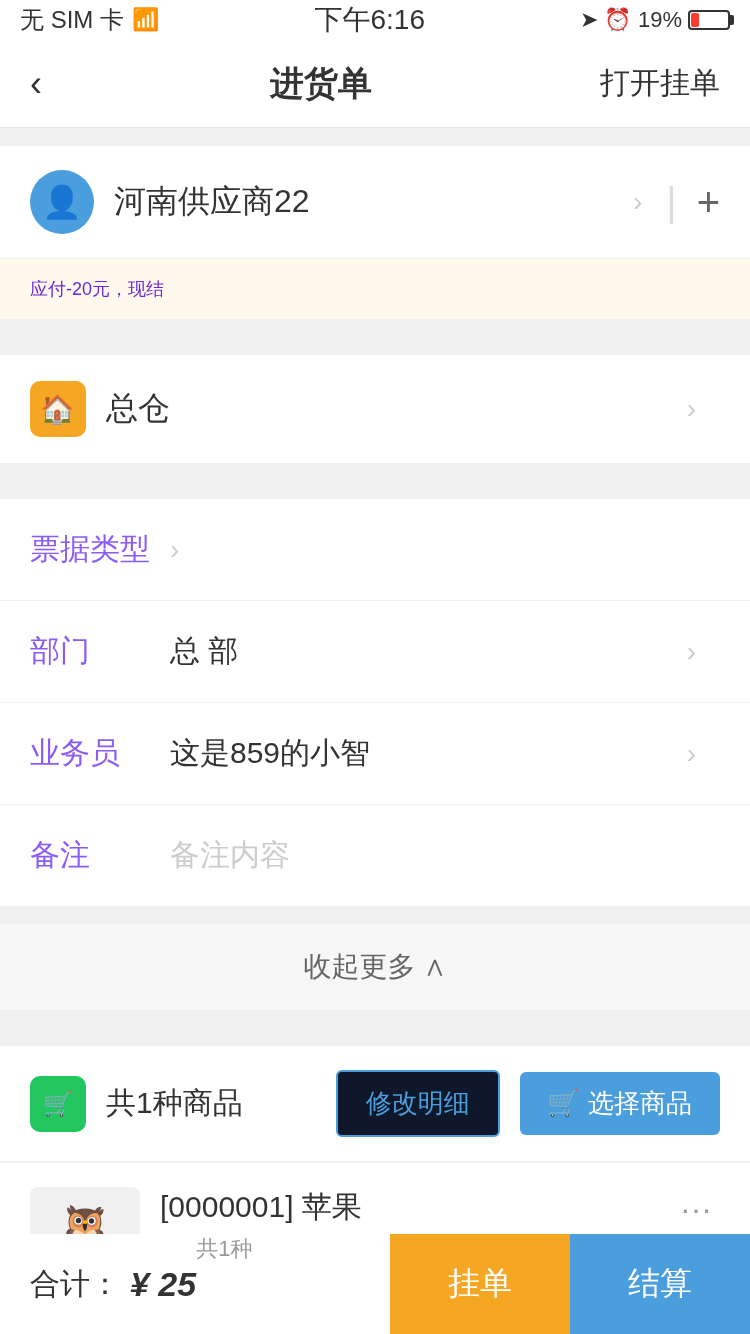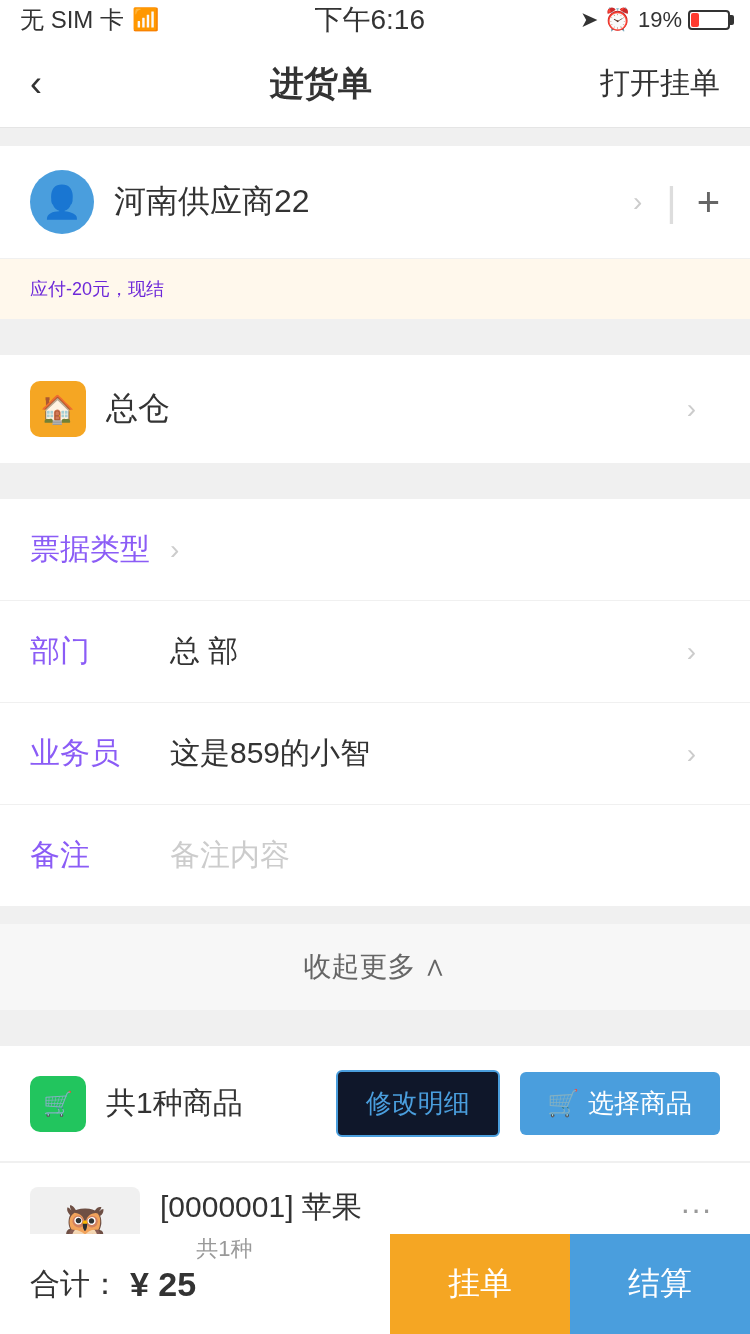--- a/index.html
+++ b/index.html
@@ -294,20 +294,21 @@
     .summary-total {
       font-size: 30px;
       color: #333;
       display: flex;
       align-items: center;
       gap: 10px;
     }
     .summary-total-amount {
       font-size: 34px;
       font-weight: 600;
+      font-style: italic;
     }
     .summary-count {
       font-size: 22px;
       color: #999;
     }
     .btn-suspend {
       width: 180px;
       background: #f5a623;
       color: #fff;
       border: none;

